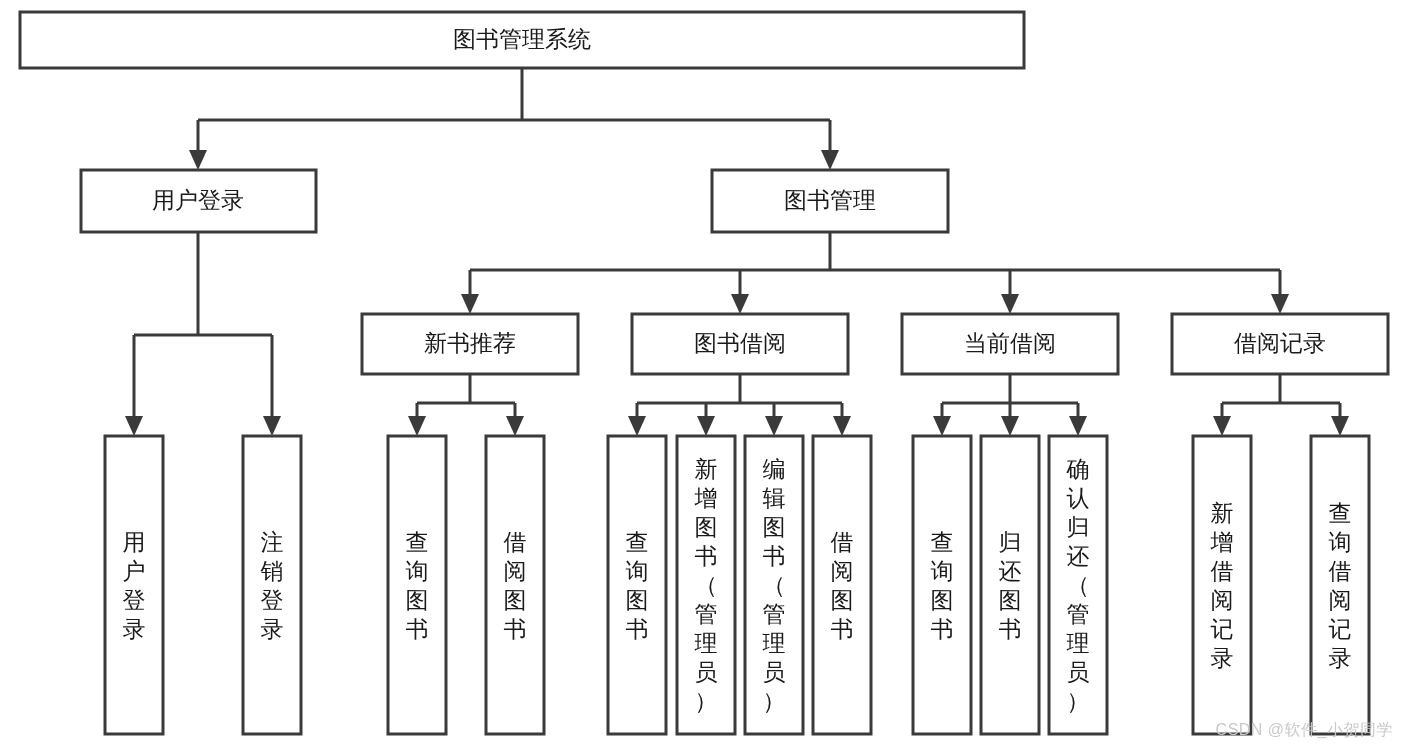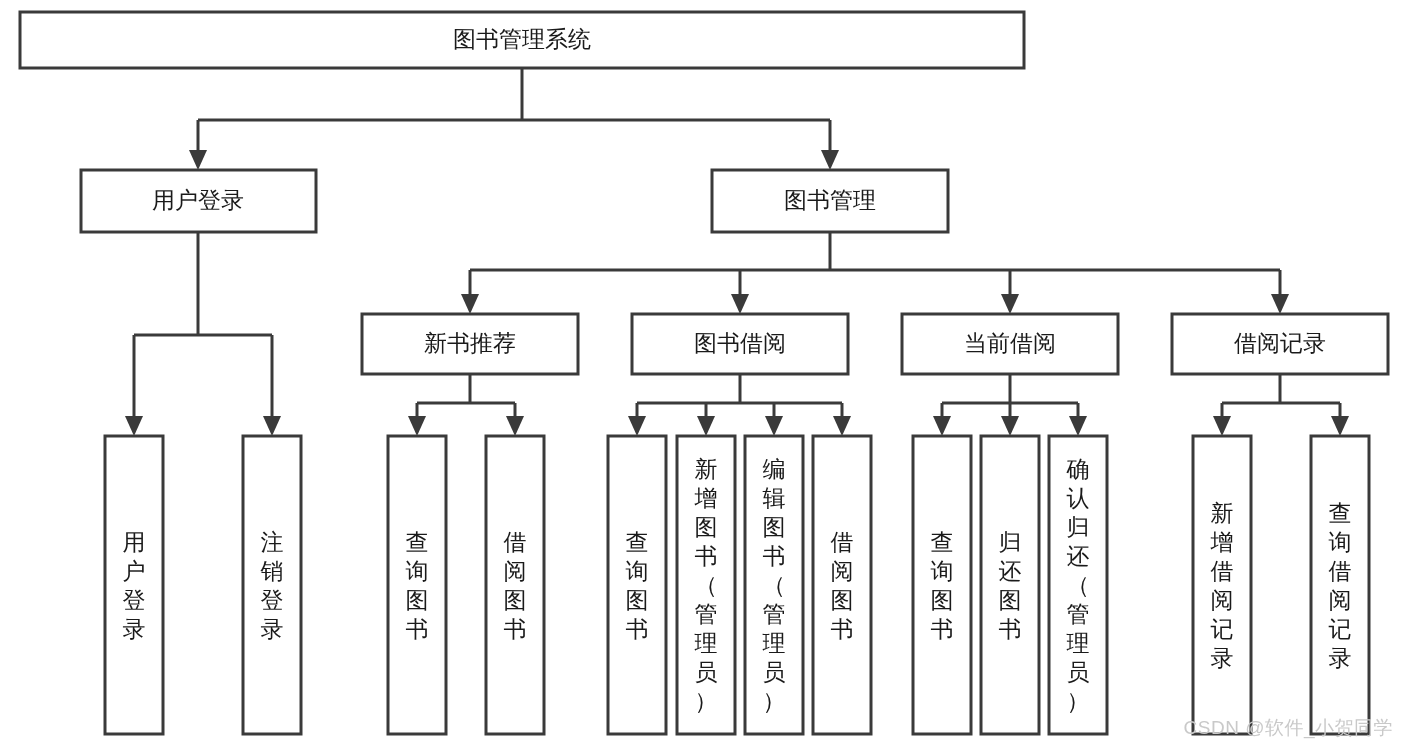--- a/index.html
+++ b/index.html
@@ -48,21 +48,21 @@
   }
   .arrow-head {
     fill: #3a3a3a;
     stroke: none;
   }
   .watermark {
     position: absolute;
     right: 12px;
     bottom: 6px;
     font-family: "Liberation Sans", "DejaVu Sans", sans-serif;
-    font-size: 19px;
+    font-size: 16px;
     color: #c9c9c9;
     white-space: nowrap;
     letter-spacing: 0.5px;
     user-select: none;
   }
 </style>
 </head>
 <body>
 
 <div id="diagram-root">

